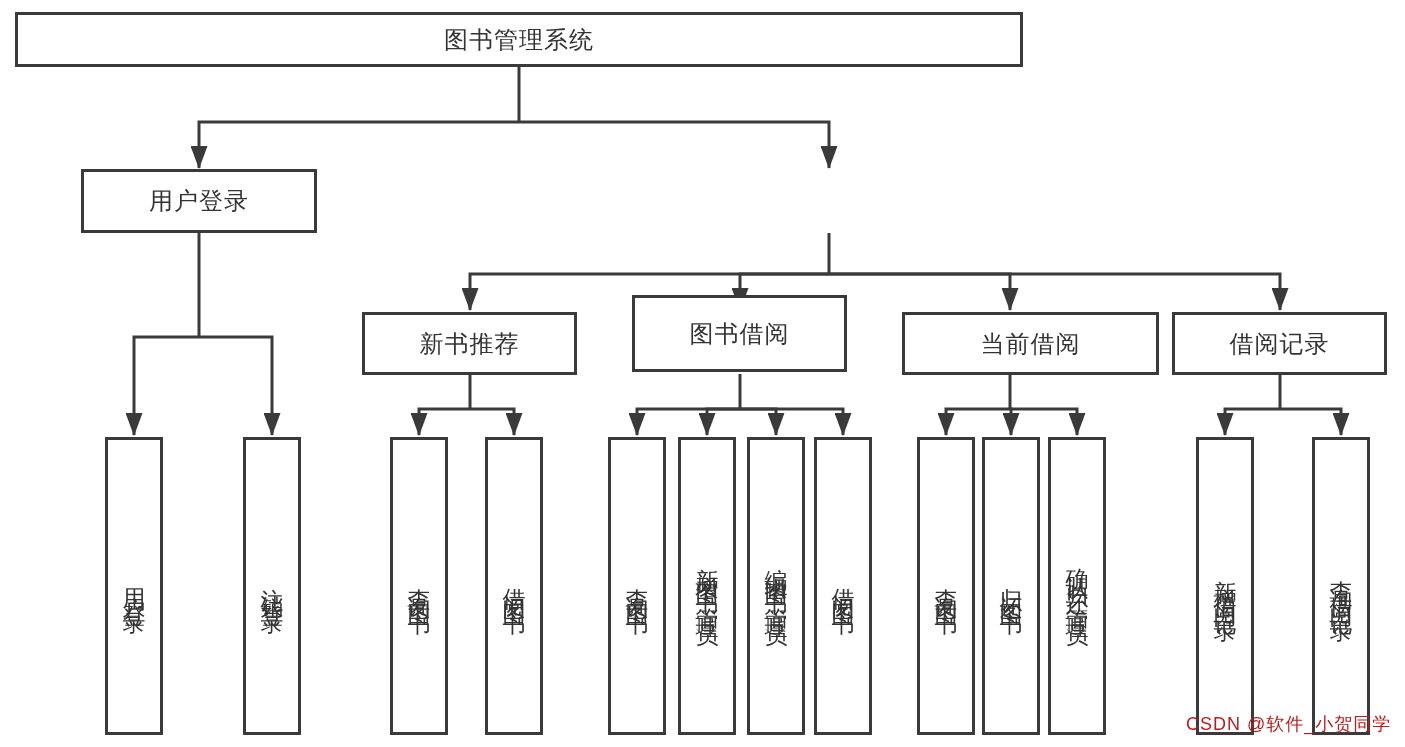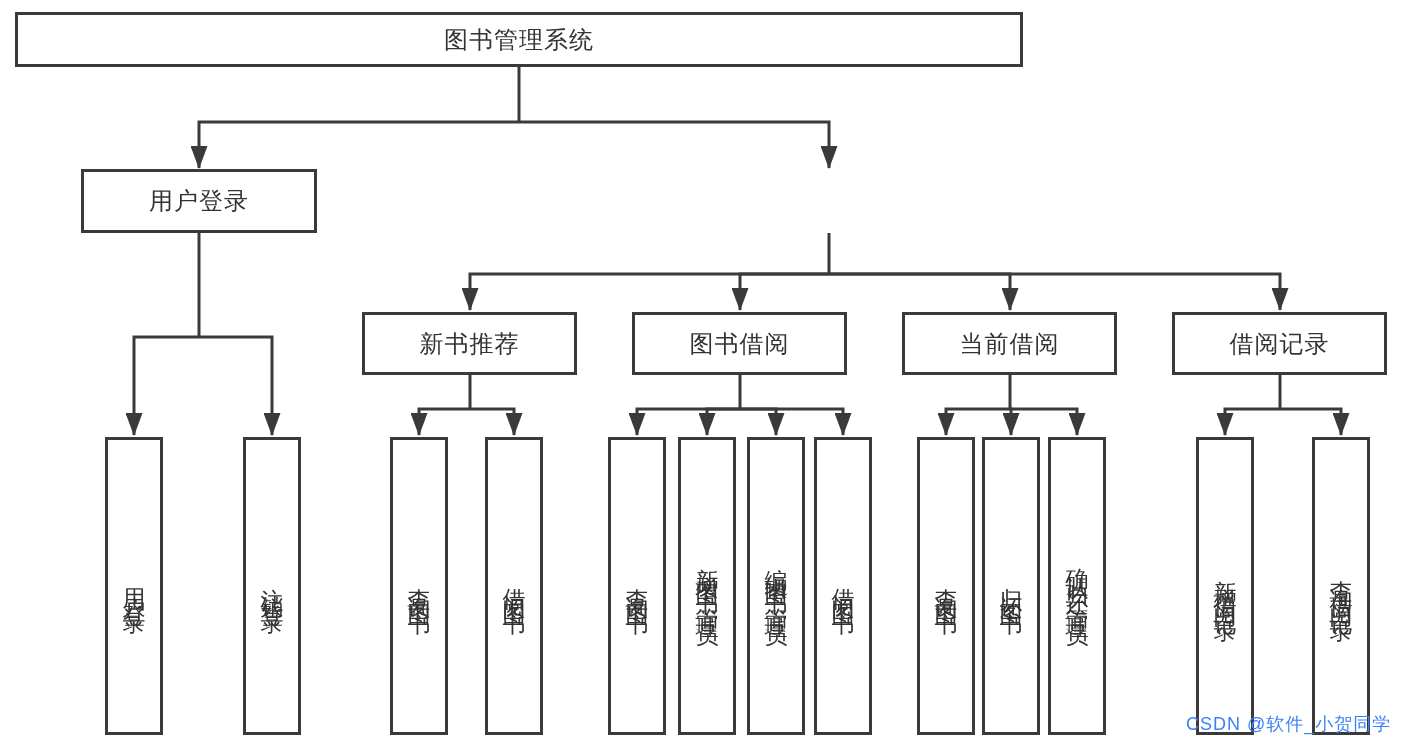--- a/index.html
+++ b/index.html
@@ -14,21 +14,21 @@
     color:#333333;z-index:2;font-family:Liberation Serif, serif;
   }
   .hbox{font-size:24px;letter-spacing:1px;}
   .root{font-size:24px;}
   .vtext{
     display:block;writing-mode:vertical-rl;text-orientation:mixed;
     font-size:23px;line-height:1;letter-spacing:8px;white-space:nowrap;color:#333333;
   }
   .watermark{
     position:absolute;left:1186px;top:712px;z-index:3;
-    font-size:18px;color:#3b82f6;letter-spacing:1px;white-space:nowrap;
+    font-size:18px;color:#b91c1c;letter-spacing:1px;white-space:nowrap;
   }
 </style>
 </head>
 <body>
 
 <div class="stage">
 
   <svg class="connectors" width="1405" height="747" viewBox="0 0 1405 747">
     <defs>
       <marker id="arr" markerUnits="userSpaceOnUse" markerWidth="23" markerHeight="17" viewBox="0 0 23 17" refX="22" refY="8.5" orient="auto">
@@ -70,22 +70,22 @@
       <path d="M1280,409 H1225 V435" marker-end="url(#arr)"></path>
       <path d="M1280,409 H1341 V435" marker-end="url(#arr)"></path>
     </g>
   </svg>
 
   <div class="box hbox root" style="left:15px;top:12px;width:1008px;height:55px;">图书管理系统</div>
 
   <div class="box hbox" style="left:81px;top:169px;width:236px;height:64px;">用户登录</div>
 
   <div class="box hbox" style="left:362px;top:312px;width:215px;height:63px;">新书推荐</div>
-  <div class="box hbox" style="left:632px;top:312px;width:215px;height:63px;">图书借阅</div>
-  <div class="box hbox" style="left:902px;top:312px;width:215px;height:63px;">当前借阅</div>
+  <div class="box hbox" style="left:632px;top:295px;width:215px;height:77px;">图书借阅</div>
+  <div class="box hbox" style="left:902px;top:312px;width:257px;height:63px;">当前借阅</div>
   <div class="box hbox" style="left:1172px;top:312px;width:215px;height:63px;">借阅记录</div>
 
   <div class="box" style="left:105px;top:437px;width:58px;height:298px;">
     <span class="vtext">用户登录</span>
   </div>
   <div class="box" style="left:243px;top:437px;width:58px;height:298px;">
     <span class="vtext">注销登录</span>
   </div>
 
   <div class="box" style="left:390px;top:437px;width:58px;height:298px;">

